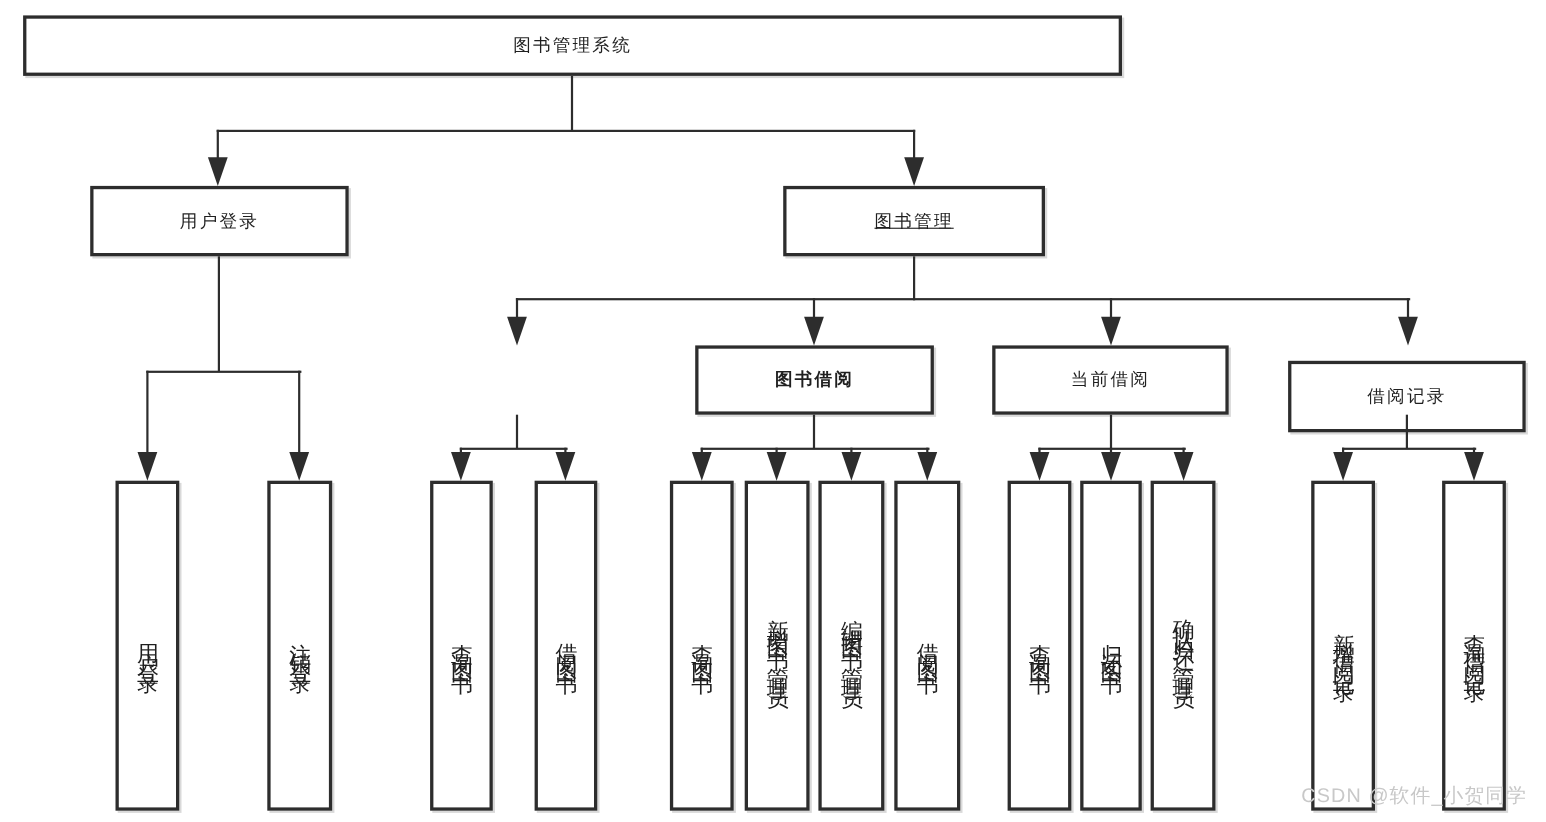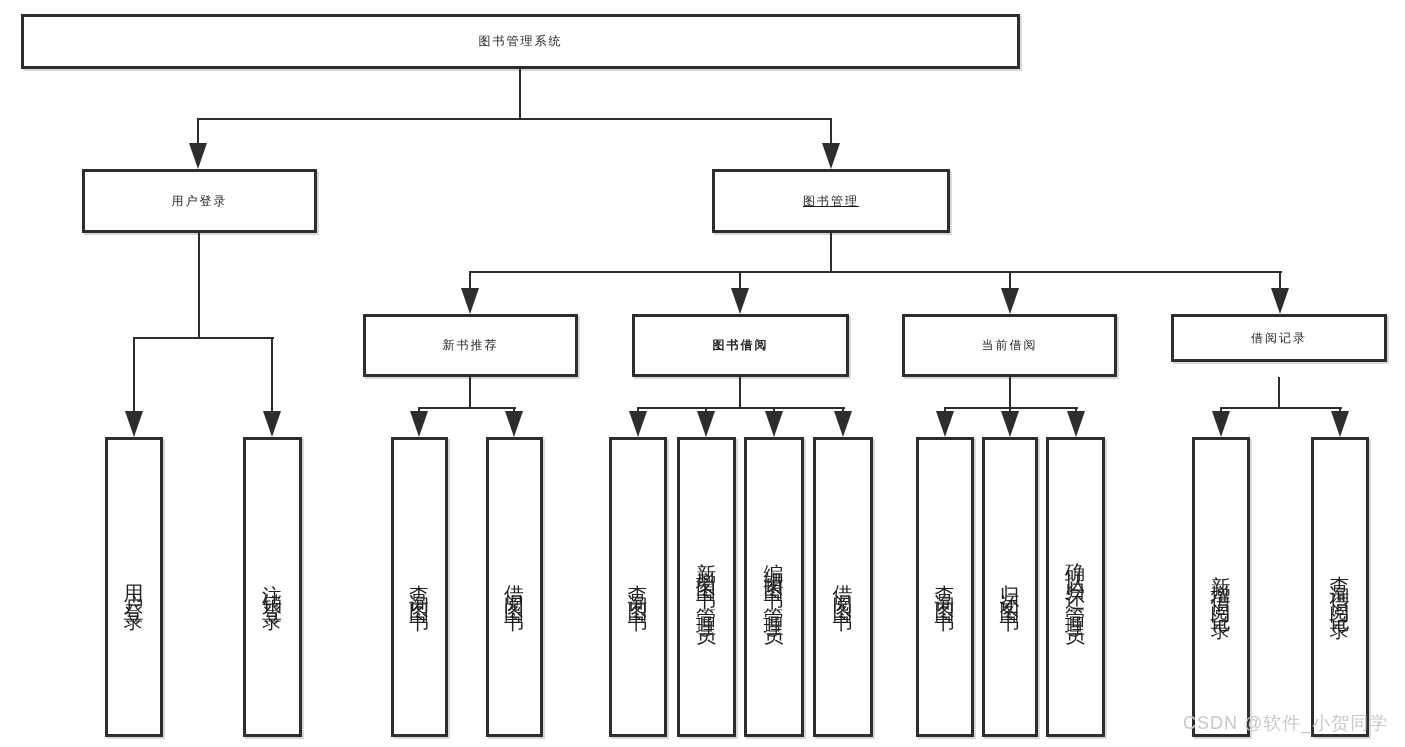--- a/index.html
+++ b/index.html
@@ -4,21 +4,21 @@
 <style>
   * { margin:0; padding:0; box-sizing:border-box; }
   html,body { background:#ffffff; }
   body { font-family:"Liberation Sans","DejaVu Sans",sans-serif; }
   .canvas { position:relative; width:1405px; height:747px; background:#ffffff; overflow:hidden; }
 
   
   .bx {
     position:absolute; background:#ffffff; border:3px solid #2d2d2d;
     display:flex; align-items:center; justify-content:center;
-    color:#1f1f1f; font-size:12px; letter-spacing:2px;
+    color:#1f1f1f; font-size:16px; letter-spacing:2px;
     box-shadow:2px 2px 0 rgba(170,170,170,0.45);
   }
 
   
   .vb {
     position:absolute; top:437px; height:300px; background:#ffffff;
     border:3px solid #2d2d2d;
     display:flex; align-items:center; justify-content:center;
     color:#1f1f1f;
     box-shadow:2px 2px 0 rgba(170,170,170,0.45);
@@ -53,30 +53,27 @@
     <span>图书管理系统</span>
   </div>
 
   <div class="bx" style="left:82px;top:169px;width:235px;height:64px;">
     <span>用户登录</span>
   </div>
   <div class="bx" style="left:712px;top:169px;width:238px;height:64px;text-decoration:underline;">
     <span>图书管理</span>
   </div>
 
-  <div class="bx" style="left:363px;top:314px;width:215px;height:63px;">
-    <span>新书推荐</span>
-  </div>
   <div class="bx" style="left:632px;top:314px;width:217px;height:63px;font-weight:bold;">
     <span>图书借阅</span>
   </div>
   <div class="bx" style="left:902px;top:314px;width:215px;height:63px;">
     <span>当前借阅</span>
   </div>
-  <div class="bx" style="left:1171px;top:314px;width:216px;height:48px;">
+  <div class="bx" style="left:1171px;top:328px;width:216px;height:65px;">
     <span>借阅记录</span>
   </div>
 
   <div class="vb" style="left:105px;width:58px;">
     <span class="vt">用户登录</span>
   </div>
   <div class="vb" style="left:243px;width:59px;">
     <span class="vt">注销登录</span>
   </div>
 

